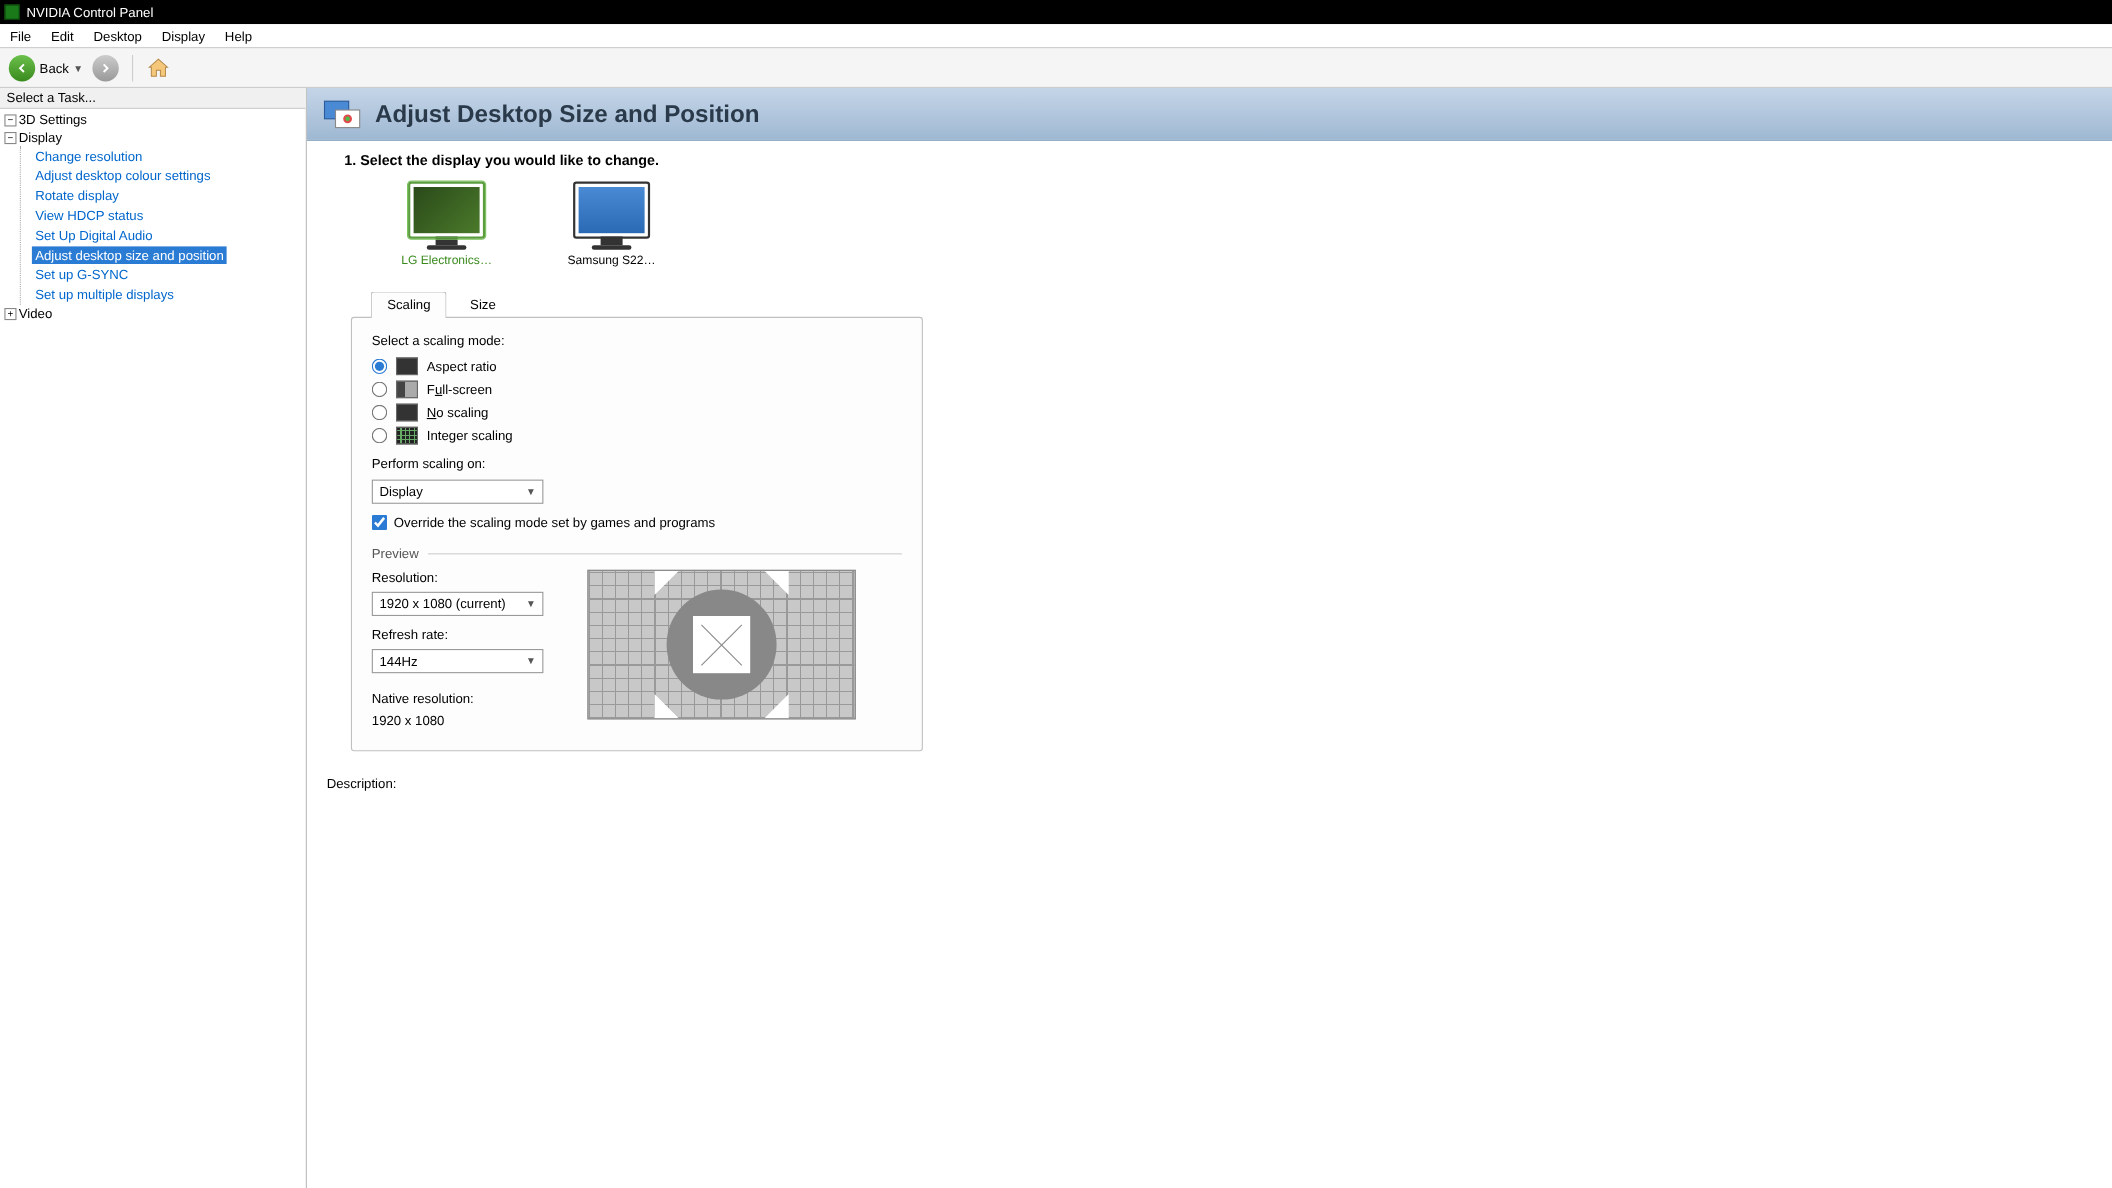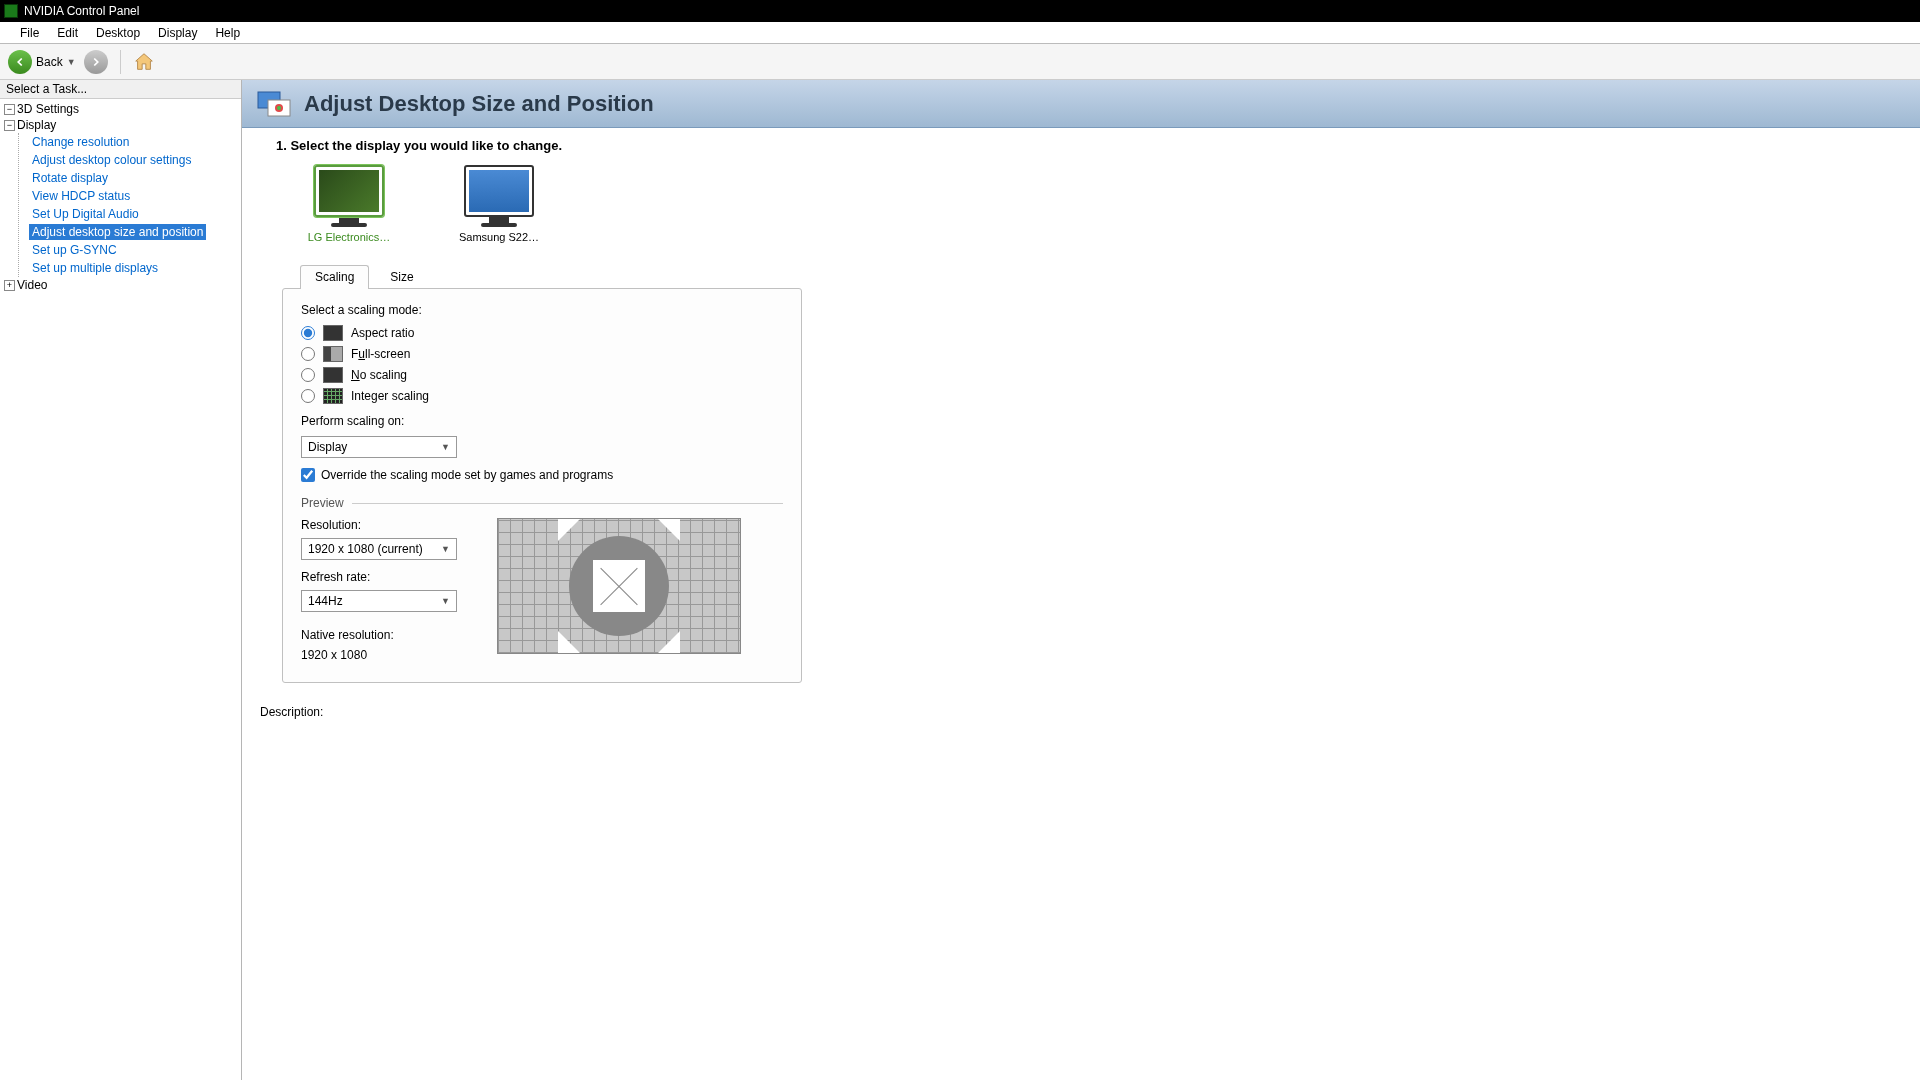--- a/index.html
+++ b/index.html
@@ -1,52 +1,52 @@
 <!DOCTYPE html>
 <html><head>
 <meta charset="utf-8">
 <style>
 * { margin: 0; padding: 0; box-sizing: border-box; font-family: "Segoe UI", Tahoma, sans-serif; }
 body { width: 1920px; height: 1080px; background: #fff; overflow: hidden; font-size: 12px; color: #000; }
 
 .titlebar { background: #000; color: #fff; height: 22px; display: flex; align-items: center; padding-left: 4px; gap: 6px; }
 .titlebar-icon { width: 14px; height: 14px; background: #1a7a1a; border: 1px solid #0a3a0a; }
-.menubar { background: #fff; border-bottom: 1px solid #bbb; height: 22px; display: flex; align-items: center; padding-left: 20px; gap: 18px; font-size: 12px; }
+.menubar { background: #fff; border-bottom: 1px solid #bbb; height: 22px; display: flex; align-items: center; padding-left: 9px; gap: 18px; font-size: 12px; }
 .menubar span { cursor: default; }
 
 .toolbar { background: #f5f5f5; border-bottom: 1px solid #ccc; height: 36px; display: flex; align-items: center; padding-left: 8px; gap: 8px; }
 .back-btn { display: flex; align-items: center; gap: 4px; }
 .nav-circle { width: 24px; height: 24px; border-radius: 50%; display: flex; align-items: center; justify-content: center; font-size: 14px; color: #fff; }
 .nav-green { background: linear-gradient(#6bc04b, #3a8a1e); }
 .nav-gray { background: linear-gradient(#ccc, #999); }
 .dropdown-caret { font-size: 9px; color: #555; }
 .home-icon { width: 22px; height: 22px; position: relative; }
 .home-icon svg { width: 100%; height: 100%; }
 
 .main { display: flex; height: calc(1080px - 80px); }
-.sidebar { width: 242px; border-right: 1px solid #b5b5b5; background: #fff; overflow: auto; }
+.sidebar { width: 279px; border-right: 1px solid #b5b5b5; background: #fff; overflow: auto; }
 .sidebar-header { background: #f0f0f0; border-bottom: 1px solid #ccc; padding: 2px 6px; font-size: 12px; }
 .tree { padding: 2px 0 2px 4px; font-size: 12px; }
 .tree-node { display: flex; align-items: center; gap: 2px; padding: 1px 0; }
 .tree-toggle { width: 11px; height: 11px; border: 1px solid #888; display: flex; align-items: center; justify-content: center; font-size: 9px; line-height: 1; background: #fff; }
 .tree-children { margin-left: 14px; border-left: 1px dotted #aaa; padding-left: 10px; }
 .tree-link { color: #0066cc; cursor: pointer; padding: 1px 3px; }
 .tree-link.selected { background: #2a7bd4; color: #fff; }
 .tree-label { color: #000; cursor: pointer; }
 
 .content { flex: 1; background: #fff; overflow: auto; }
 .page-header { background: linear-gradient(#c5d5e8, #9eb8d2); border-bottom: 1px solid #7a9abb; height: 48px; display: flex; align-items: center; padding-left: 14px; gap: 12px; }
 .page-header-icon { width: 36px; height: 32px; position: relative; }
 .page-header h1 { font-size: 22px; font-weight: bold; color: #2a3a4a; }
 .intro-text { padding: 10px 0 20px 60px; font-size: 12px; color: #333; }
 
 .section { margin: 10px 34px 22px 34px; }
 .section-title { font-weight: bold; font-size: 13px; margin-bottom: 12px; }
 
-.displays { display: flex; gap: 60px; margin-left: 28px; }
+.displays { display: flex; gap: 60px; margin-left: 48px; }
 .display-item { display: flex; flex-direction: column; align-items: center; gap: 4px; width: 90px; }
 .monitor { width: 70px; height: 52px; border: 2px solid #333; border-radius: 3px; position: relative; }
 .monitor.selected { border-color: #5a9c3e; box-shadow: 0 0 0 1px #7bc45a; }
 .monitor-screen { position: absolute; inset: 3px; }
 .monitor-screen.nvidia { background: linear-gradient(135deg, #2a4a1a, #4a7a2a); }
 .monitor-screen.blue { background: linear-gradient(#4a8ad4, #2a6ab4); }
 .monitor-stand { width: 20px; height: 8px; background: #333; margin: -2px auto 0; }
 .monitor-base { width: 36px; height: 4px; background: #333; margin: 0 auto; border-radius: 2px; }
 .display-label { font-size: 11px; text-align: center; }
 .display-label.selected { color: #3a8a1e; }

